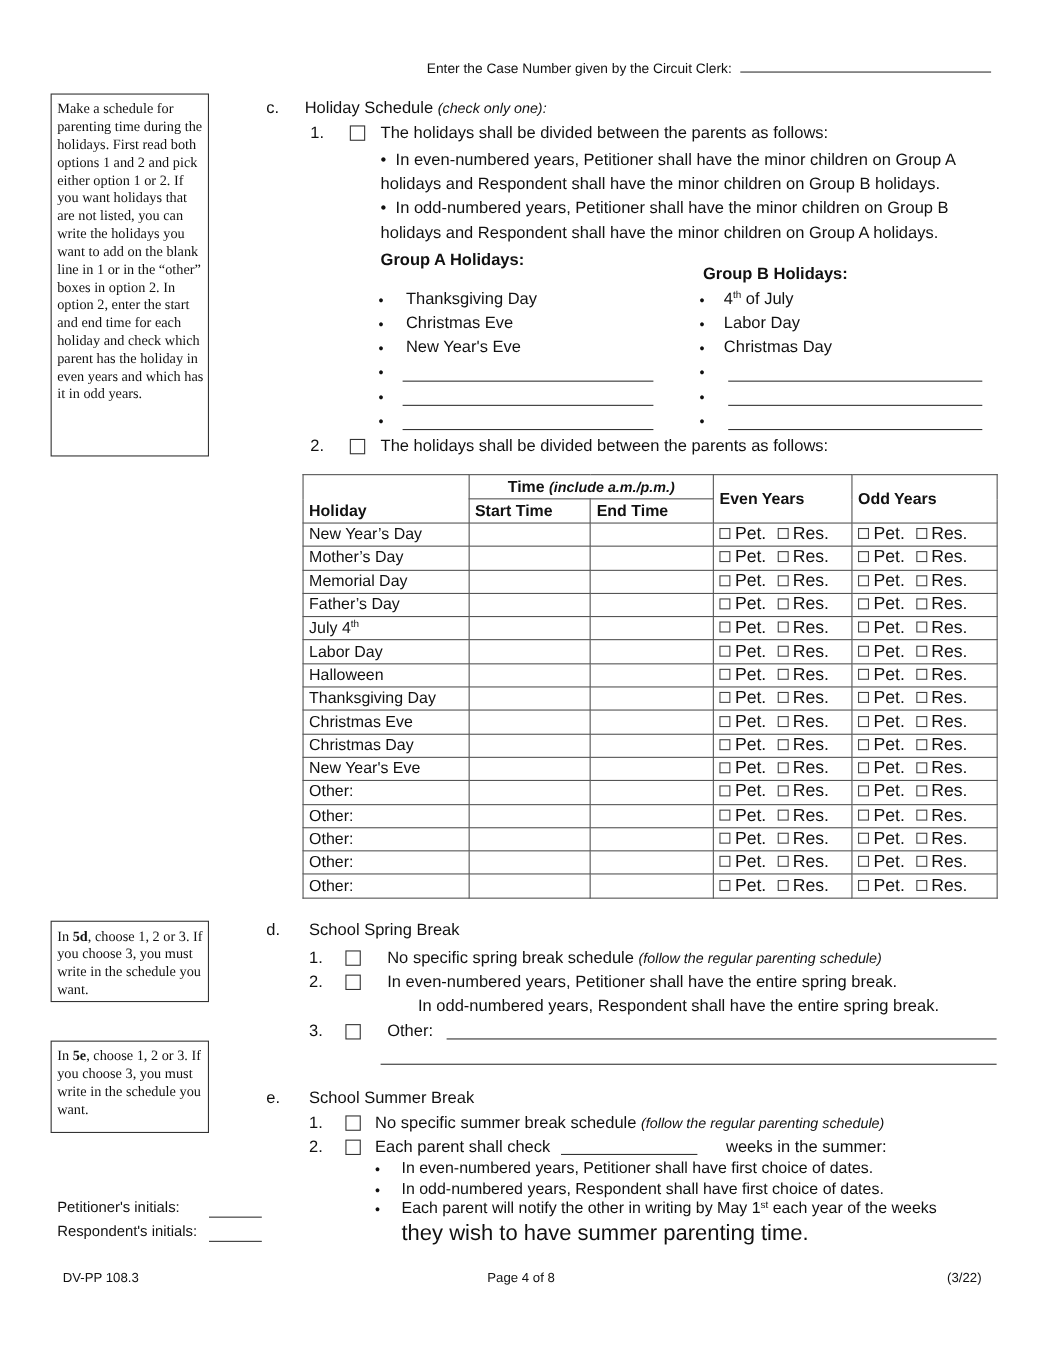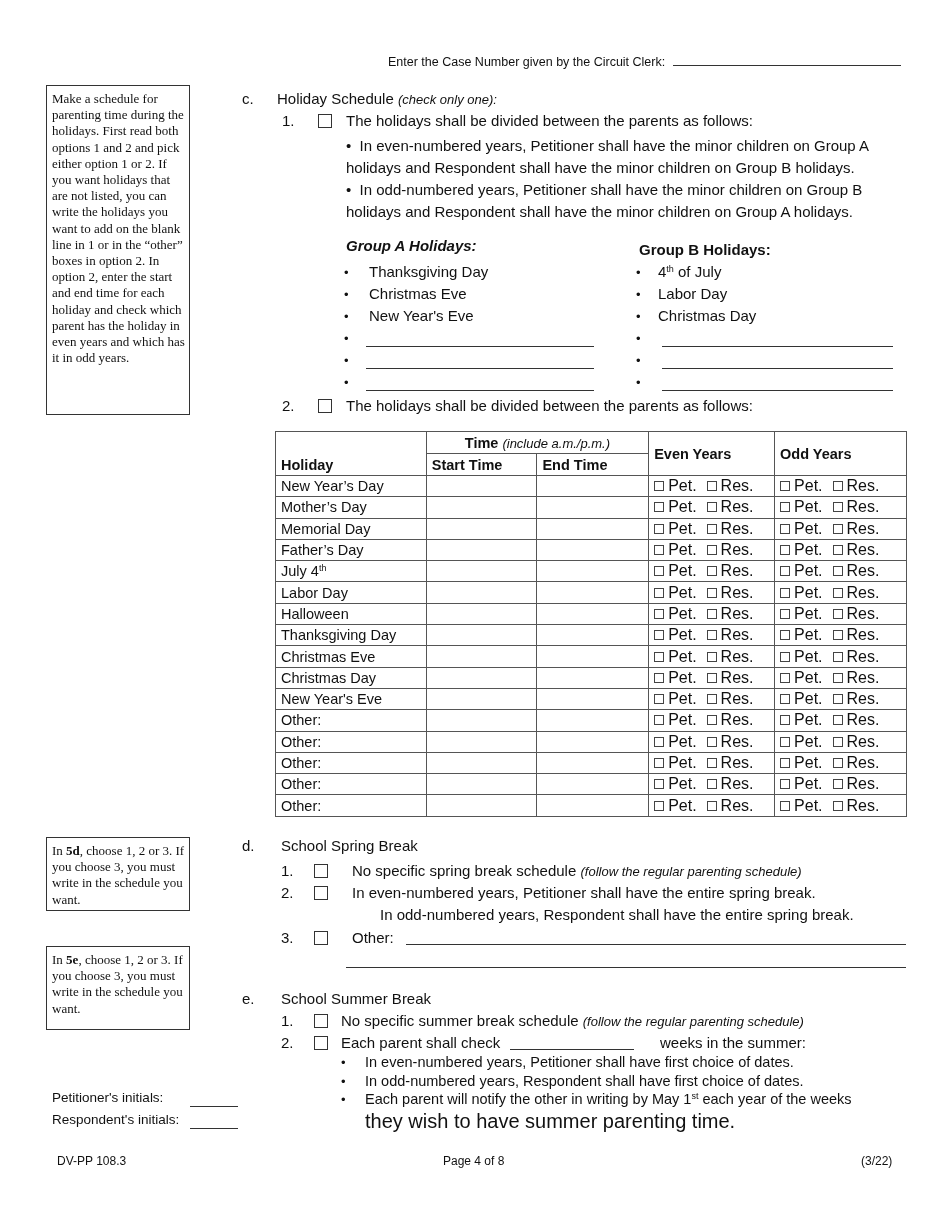--- a/index.html
+++ b/index.html
@@ -61,21 +61,21 @@
 <span class="abs cb" style="left:318px;top:114px;"></span>
 <div class="abs" style="left:346px;top:112px;">The holidays shall be divided between the parents as follows:</div>
 
 <div class="abs" style="left:346px;top:135px;line-height:22px;">
   <div>•&nbsp; <span>In even-numbered years, Petitioner shall have the minor children on Group A</span></div>
   <div>holidays and Respondent shall have the minor children on Group B holidays.</div>
   <div>•&nbsp; <span>In odd-numbered years, Petitioner shall have the minor children on Group B</span></div>
   <div>holidays and Respondent shall have the minor children on Group A holidays.</div>
 </div>
 
-<div class="abs" style="left:346px;top:237px;font-weight:bold;font-style:italic;">Group A Holidays:</div>
+<div class="abs" style="left:346px;top:228px;font-weight:bold;">Group A Holidays:</div>
 <div class="bullet" style="left:344px;top:265px;">•</div>
 <div class="abs" style="left:369px;top:263px;">Thanksgiving Day</div>
 <div class="bullet" style="left:344px;top:287px;">•</div>
 <div class="abs" style="left:369px;top:285px;">Christmas Eve</div>
 <div class="bullet" style="left:344px;top:309px;">•</div>
 <div class="abs" style="left:369px;top:307px;">New Year's Eve</div>
 <div class="bullet" style="left:344px;top:331px;">•</div>
 <div class="line" style="left:366px;top:346px;width:228px;"></div>
 <div class="bullet" style="left:344px;top:353px;">•</div>
 <div class="line" style="left:366px;top:368px;width:228px;"></div>
@@ -104,21 +104,21 @@
   <colgroup>
     <col style="width:151px">
       <col style="width:111px">
       <col style="width:112px">
       <col style="width:126px">
       <col style="width:132px">
   </colgroup>
   <thead>
     <tr style="height:22px;">
       <th rowspan="2" style="vertical-align:bottom;padding-bottom:2px;">Holiday</th>
-      <th colspan="2" style="text-align:center;height:22px;"><span>Time</span> <span class="it" style="font-weight:normal;">(include a.m./p.m.)</span></th>
+      <th colspan="2" style="text-align:center;height:22px;"><span>Time</span> <span class="it" style="font-weight:bold;">(include a.m./p.m.)</span></th>
       <th rowspan="2">Even Years</th>
       <th rowspan="2">Odd Years</th>
     </tr>
     <tr style="height:22px;">
       <th>Start Time</th>
       <th>End Time</th>
     </tr>
   </thead>
   <tbody id="hol-body">
       <tr>

